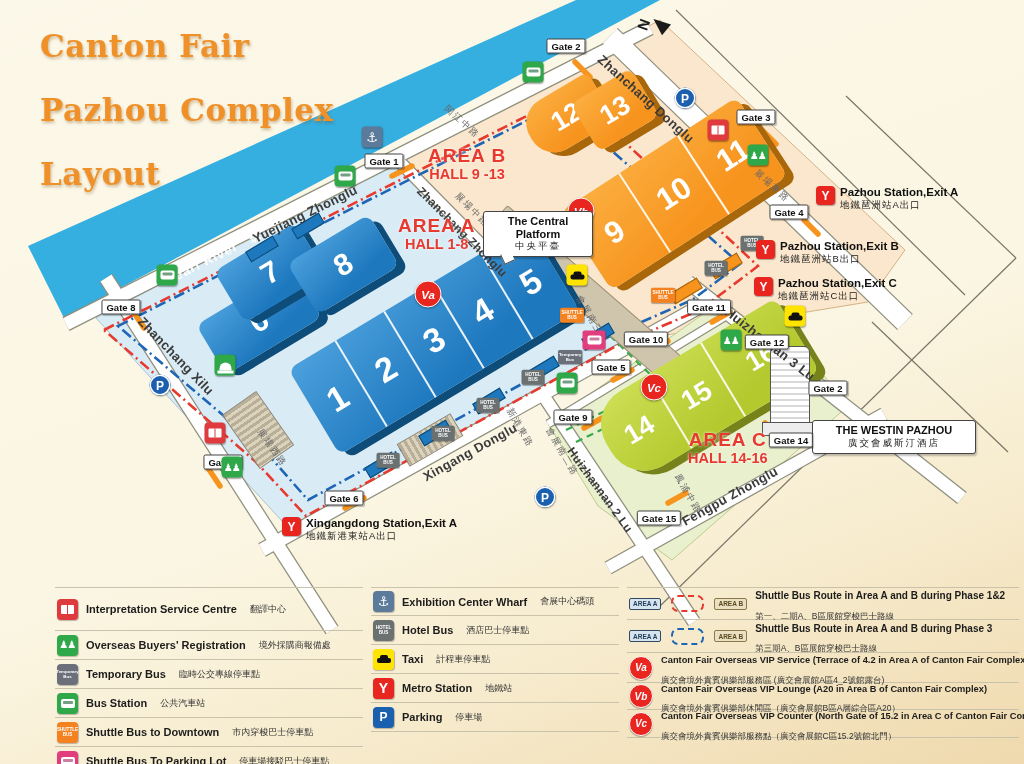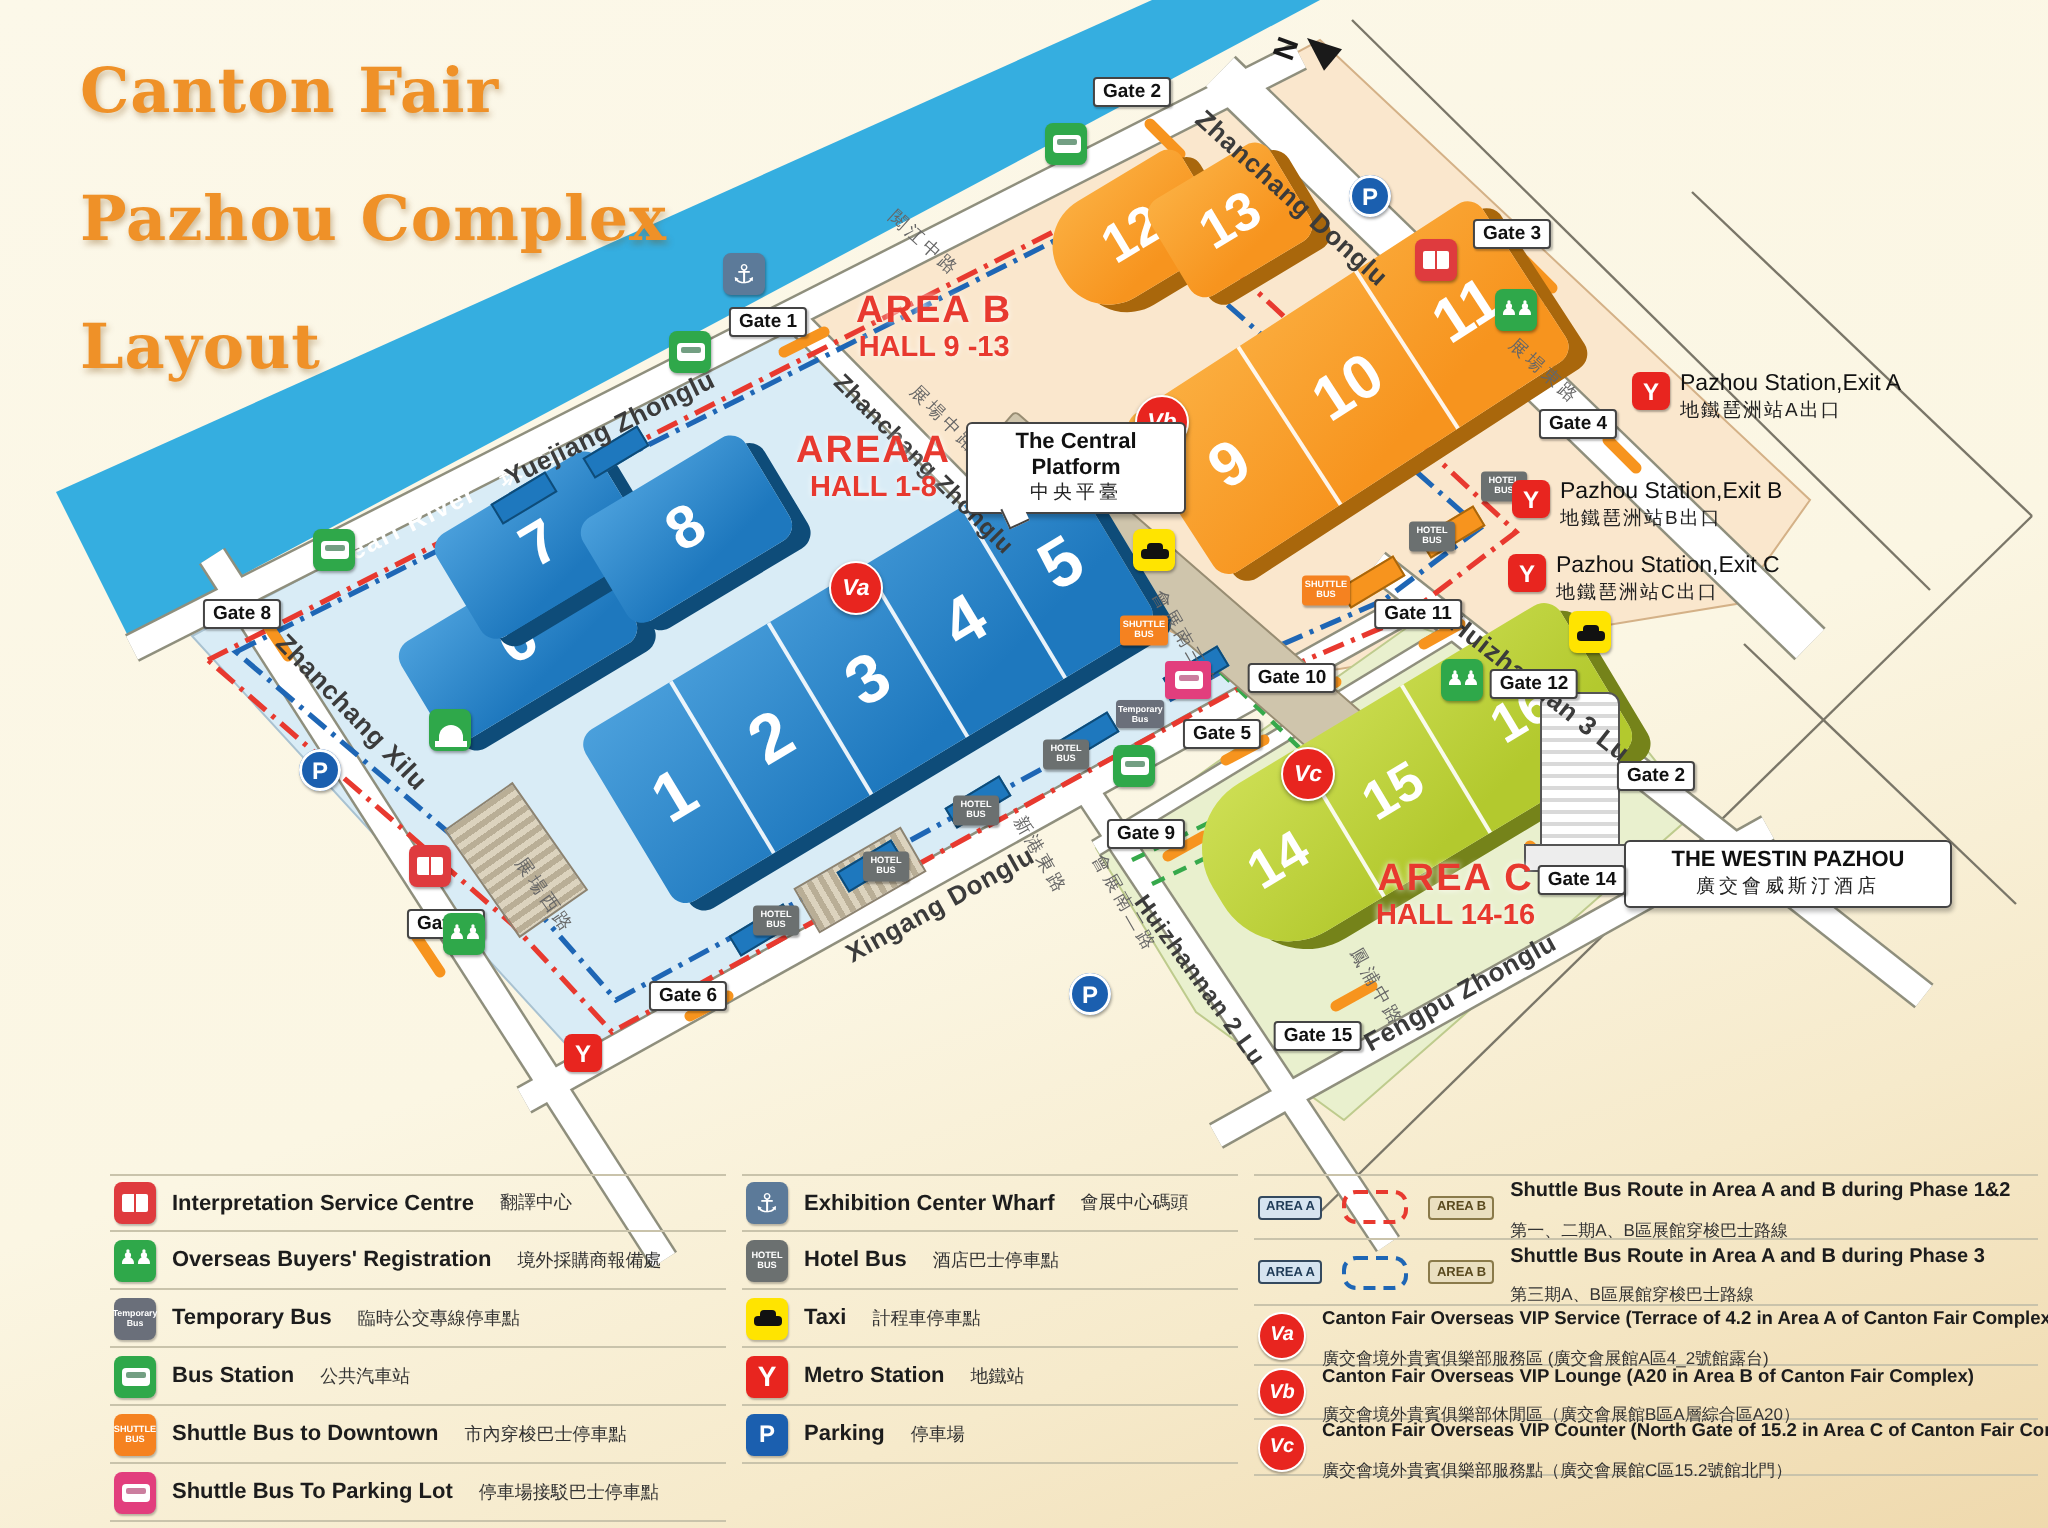--- a/index.html
+++ b/index.html
@@ -61,21 +61,21 @@
   .b-temp{background:#6A6F7A;font-size:4.4px;width:22px;padding:2px 1px}
   .b-spink{background:#E23E7D;width:21px;height:15px;display:flex;align-items:center;justify-content:center;padding:2px 1px}
   
   .vbadge{position:absolute;width:25px;height:25px;border-radius:50%;background:#E8251F;border:1.5px solid #fff;
     color:#fff;font-weight:bold;font-style:italic;font-size:11.5px;display:flex;align-items:center;justify-content:center;
     transform:translate(-50%,-50%);box-shadow:0 1px 2px rgba(0,0,0,.35)}
   
   .sta{position:absolute;display:flex;gap:5px;align-items:flex-start}
   .sta .mi{width:19px;height:19px;border-radius:4px;background:#E8251F;color:#fff;display:flex;align-items:center;
     justify-content:center;font-weight:bold;font-size:12px;flex:0 0 auto;box-shadow:.5px 1px 1px rgba(0,0,0,.3)}
-  .sta .en{font-size:11.5px;font-weight:normal;color:#111;line-height:1.1;white-space:nowrap}
+  .sta .en{font-size:11.5px;font-weight:bold;color:#111;line-height:1.1;white-space:nowrap}
   .sta .zh{font-size:9.5px;color:#222;letter-spacing:1px;white-space:nowrap}
   
   .callout{position:absolute;background:#fff;border:1.2px solid #444;border-radius:3px;padding:3px 6px;
     text-align:center;box-shadow:1px 2px 2px rgba(0,0,0,.25)}
   .callout .en{font-size:11px;font-weight:bold;color:#111;line-height:1.15}
   .callout .zh{font-size:9.5px;color:#222;letter-spacing:2px}
   .callout::after{content:"";position:absolute;left:18px;bottom:-7px;width:10px;height:10px;background:#fff;
     border-right:1.2px solid #444;border-bottom:1.2px solid #444;transform:rotate(65deg)}
   .callout.nopt::after{display:none}
   
@@ -370,24 +370,28 @@
   </div>
   <div class="sta" style="left:754px;top:277px">
     <div class="mi metroY">Y</div>
     <div>
         <div class="en">Pazhou Station,Exit C</div>
          <div class="zh">地鐵琶洲站C出口</div>
       </div>
   </div>
   <div class="sta" style="left:282px;top:517px">
     <div class="mi metroY">Y</div>
+    <div>
+        <div class="en">Xingangdong Station,Exit A</div>
+         <div class="zh">地鐵新港東站A出口</div>
+      </div>
   </div>
 
   <div class="lcol" style="left:55px;top:587px;width:308px">
-    <div class="lrow" style="height:29px">
+    <div class="lrow" style="height:44px">
       <span class="lico c-red">
           <span class="book"></span>
         </span>
       <span class="len">Interpretation Service Centre</span>
       <span class="lzh">翻譯中心</span>
     </div>
     <div class="lrow" style="height:29px">
       <span class="lico c-green pawns">♟♟</span>
       <span class="len">Overseas Buyers' Registration</span>
       <span class="lzh">境外採購商報備處</span>

